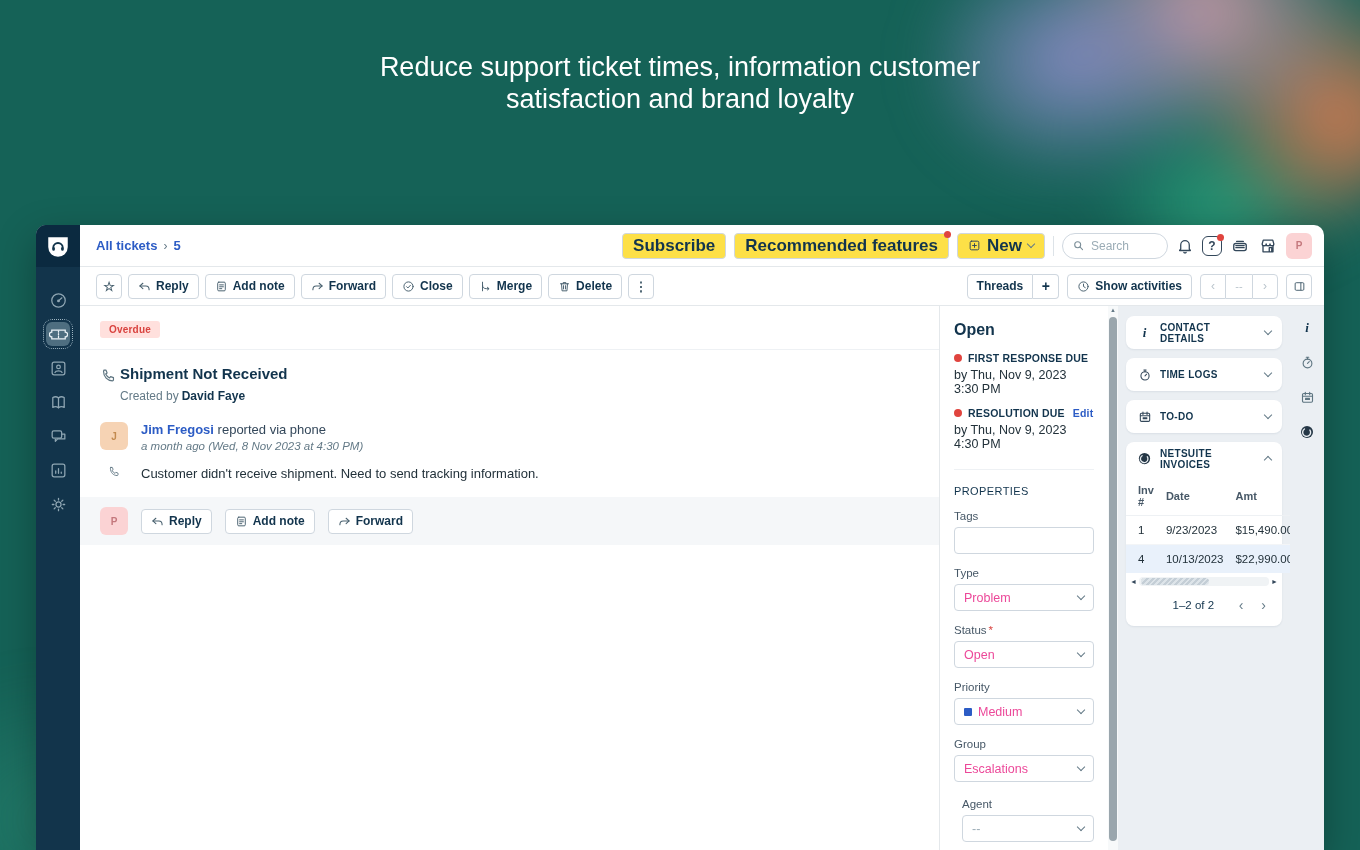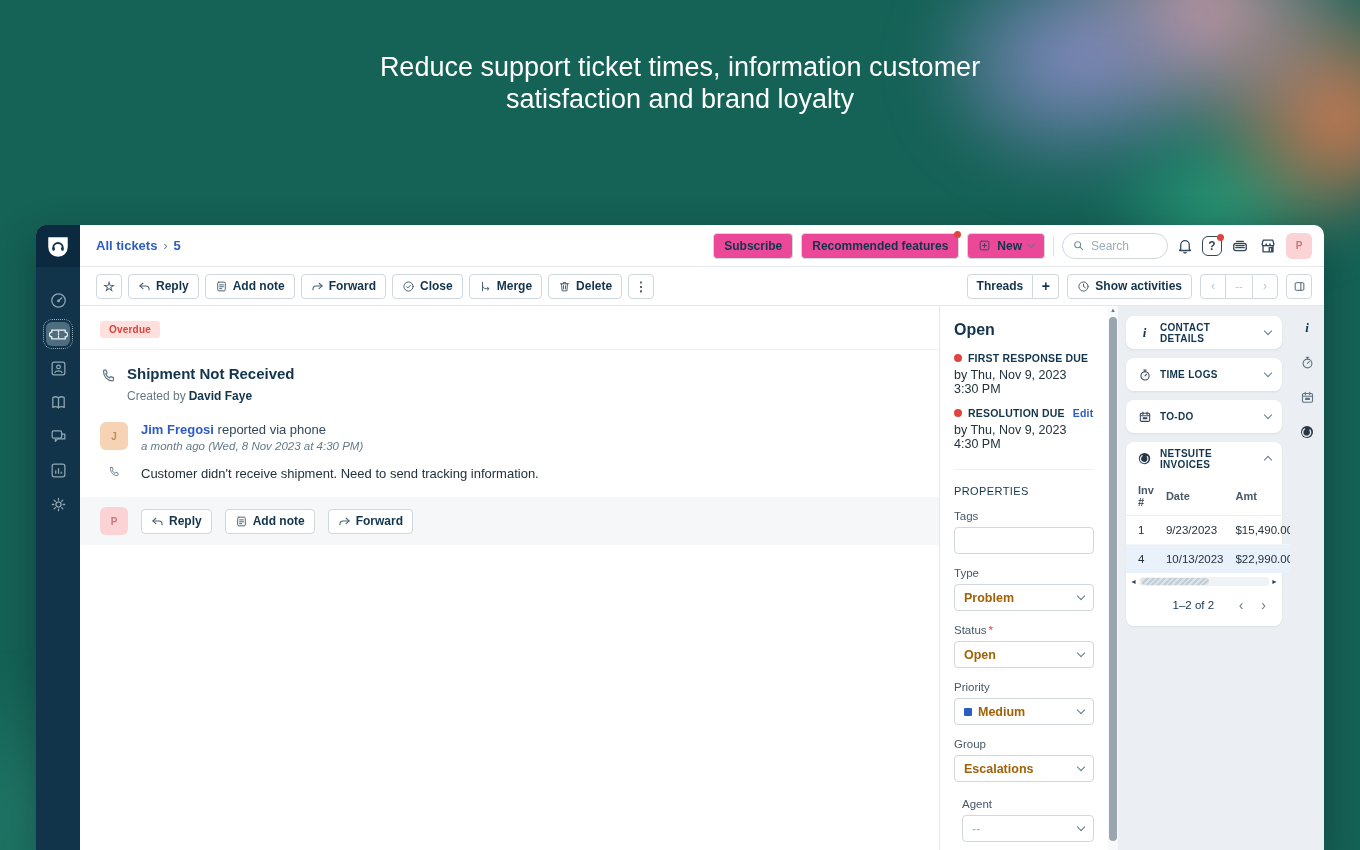--- a/index.html
+++ b/index.html
@@ -46,22 +46,22 @@
   .side-ic.active { background:#4e6e80; color:#eaf1f5; outline:1px dotted #9db4c0; outline-offset:2px; }
 
   .main { flex:1; display:flex; flex-direction:column; min-width:0; }
 
   
   .appbar { height:42px; flex:none; border-bottom:1px solid #e4e8eb; display:flex; align-items:center; padding:0 12px 0 16px; gap:8px; }
   .crumb { display:flex; align-items:center; gap:6px; font-size:13px; color:#2c5cc5; font-weight:600; }
   .crumb .sep { color:#647a87; font-size:12px; font-weight:400; }
   .appbar-right { margin-left:auto; display:flex; align-items:center; gap:8px; }
   .btn {
-    height:26px; padding:0 10px; border:1px solid #cfd7df; border-radius:4px; background:#ec4899;
-    color:#12344d; font-size:12px; font-weight:600; display:inline-flex; align-items:center; gap:6px;
+    height:26px; padding:0 10px; border:1px solid #cfd7df; border-radius:4px; background:#fde047;
+    color:#12344d; font-size:17px; font-weight:600; display:inline-flex; align-items:center; gap:6px;
     white-space:nowrap; cursor:pointer;
   }
   .relative { position:relative; }
   .red-dot { position:absolute; top:-3px; right:-3px; width:7px; height:7px; border-radius:50%; background:#e0443e; }
   .chev { width:6px; height:6px; border-right:1.5px solid #647a87; border-bottom:1.5px solid #647a87; transform:rotate(45deg); margin-top:-3px; }
   .chev.up { transform:rotate(-135deg); margin-top:3px; }
   .vdiv { width:1px; height:20px; background:#dde3e8; }
   .search { height:26px; width:106px; border:1px solid #cfd7df; border-radius:14px; display:flex; align-items:center; gap:6px; padding:0 9px; }
   .search input { border:none; outline:none; width:60px; font-size:12px; color:#33475a; background:transparent; }
   .search input::placeholder { color:#9bacb6; }
@@ -83,21 +83,21 @@
   .pager .tbtn:first-child { border-radius:4px 0 0 4px; }
   .pager .tbtn:nth-child(2){ border-radius:0; border-left:none; border-right:none; font-size:11px; }
   .pager .tbtn:last-child { border-radius:0 4px 4px 0; }
 
   
   .content { flex:1; display:flex; min-height:0; }
 
   .convo { flex:1; min-width:0; border-right:1px solid #e4e8eb; display:flex; flex-direction:column; background:#fff; }
   .badge-row { padding:13px 20px 11px; border-bottom:1px solid #eef1f4; }
   .overdue { display:inline-block; background:#ffe0dd; color:#d9433f; font-size:10px; font-weight:700; padding:3px 9px; border-radius:3px; letter-spacing:.2px; }
-  .title-block { padding:15px 20px 2px; display:flex; gap:10px; }
+  .title-block { padding:15px 20px 2px; display:flex; gap:3px; }
   .title-block .phone { color:#5e7581; margin-top:2px; }
   .t-title { font-size:15px; font-weight:700; color:#12344d; }
   .t-created { margin-top:7px; font-size:12px; color:#647a87; }
   .t-created b { color:#12344d; font-weight:700; margin-left:3px; }
   .msg { padding:17px 20px 0; display:flex; gap:13px; }
   .avatar.j { width:28px; height:28px; background:#f6d3b4; color:#c28a50; font-size:10px; flex:none; }
   .m-author { font-size:13px; color:#33475a; }
   .m-author a { color:#2c5cc5; font-weight:700; text-decoration:none; }
   .m-time { margin-top:3px; font-size:11.5px; font-style:italic; color:#647a87; }
   .msg-body { padding:13px 20px 16px; display:flex; gap:13px; align-items:flex-start; }
@@ -114,21 +114,21 @@
   .due-label { display:flex; align-items:center; gap:6px; font-size:10.5px; font-weight:700; color:#12344d; letter-spacing:.2px; }
   .dot { width:8px; height:8px; border-radius:50%; background:#e0443e; flex:none; }
   .due-edit { color:#2c5cc5; font-weight:600; font-size:10.5px; margin-left:2px; }
   .due-value { margin-top:4px; font-size:12.5px; color:#22313a; }
   .props-title { margin-top:18px; padding-top:15px; border-top:1px solid #eef1f4; font-size:11px; font-weight:400; color:#12344d; letter-spacing:.4px; margin-bottom:13px; }
   .field { margin-bottom:13px; }
   .field > label { display:block; font-size:11.5px; color:#475867; margin-bottom:5px; }
   .req { color:#d9433f; margin-left:2px; }
   .tinput { width:100%; height:27px; border:1px solid #cfd7df; border-radius:4px; background:#fff; outline:none; padding:0 8px; font-size:12px; color:#33475a; }
   .select { height:27px; border:1px solid #cfd7df; border-radius:4px; background:#fff; display:flex; align-items:center; padding:0 9px; gap:6px; cursor:pointer; }
-  .select .val { font-size:12.5px; font-weight:700; color:#a16207; flex:1; white-space:nowrap; overflow:hidden; }
+  .select .val { font-size:12.5px; font-weight:400; color:#ec4899; flex:1; white-space:nowrap; overflow:hidden; }
   .select .val.muted { color:#9bacb6; font-weight:400; }
   .sq { width:8px; height:8px; background:#2c5cc5; border-radius:1px; flex:none; }
   .field.agent { margin-left:8px; margin-top:16px; margin-bottom:20px; }
 
   
   .vscroll { width:10px; flex:none; background:#f7f9fa; position:relative; }
   .v-arrow { position:absolute; top:1px; left:0; width:10px; text-align:center; font-size:6px; color:#647a87; }
   .v-thumb { position:absolute; top:11px; bottom:9px; left:1px; width:8px; background:#9aa6ad; border-radius:4px; }
 
   

